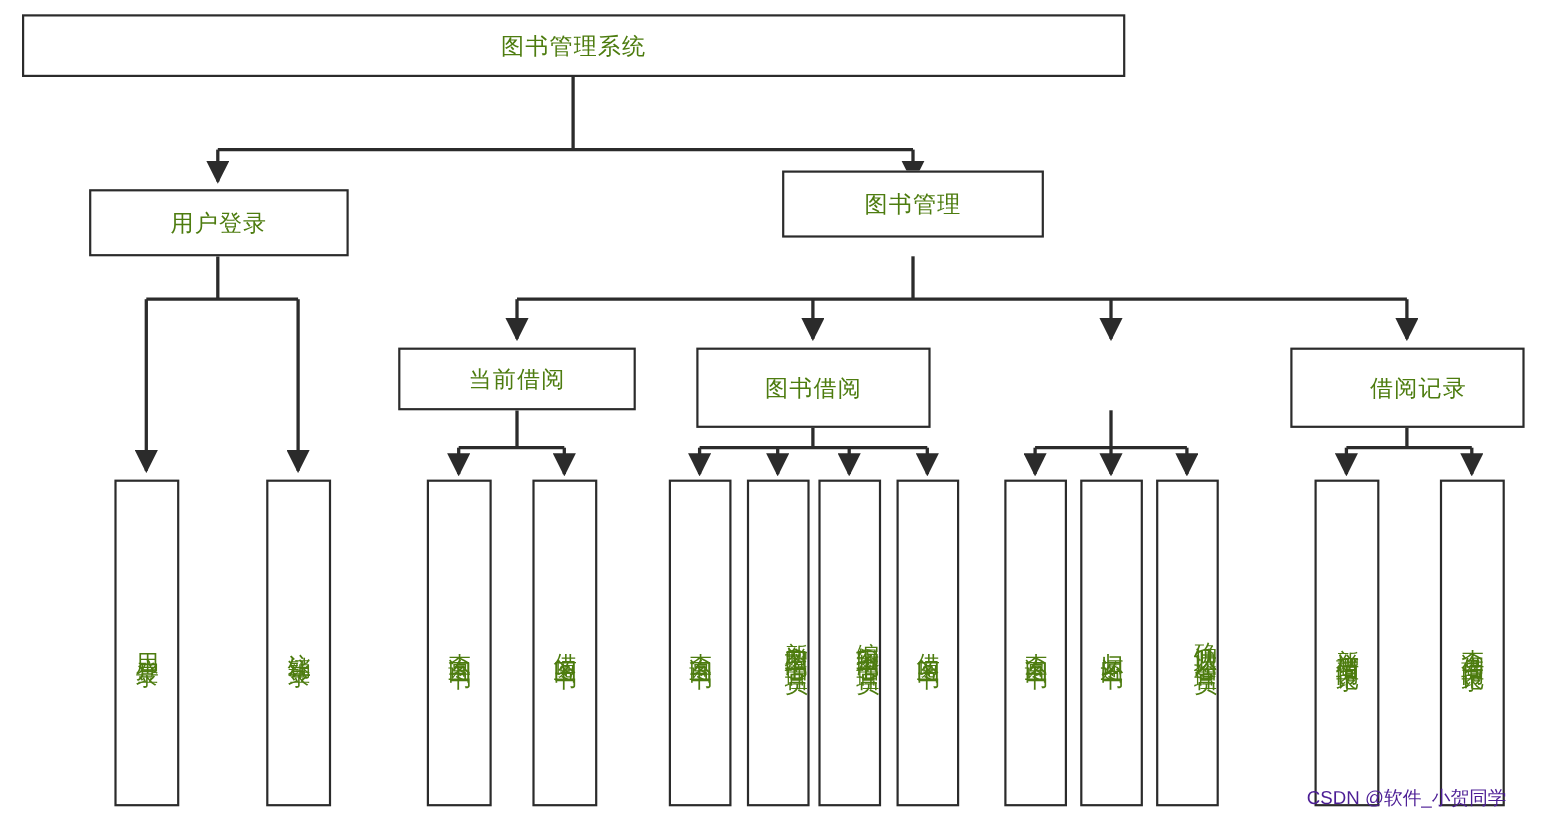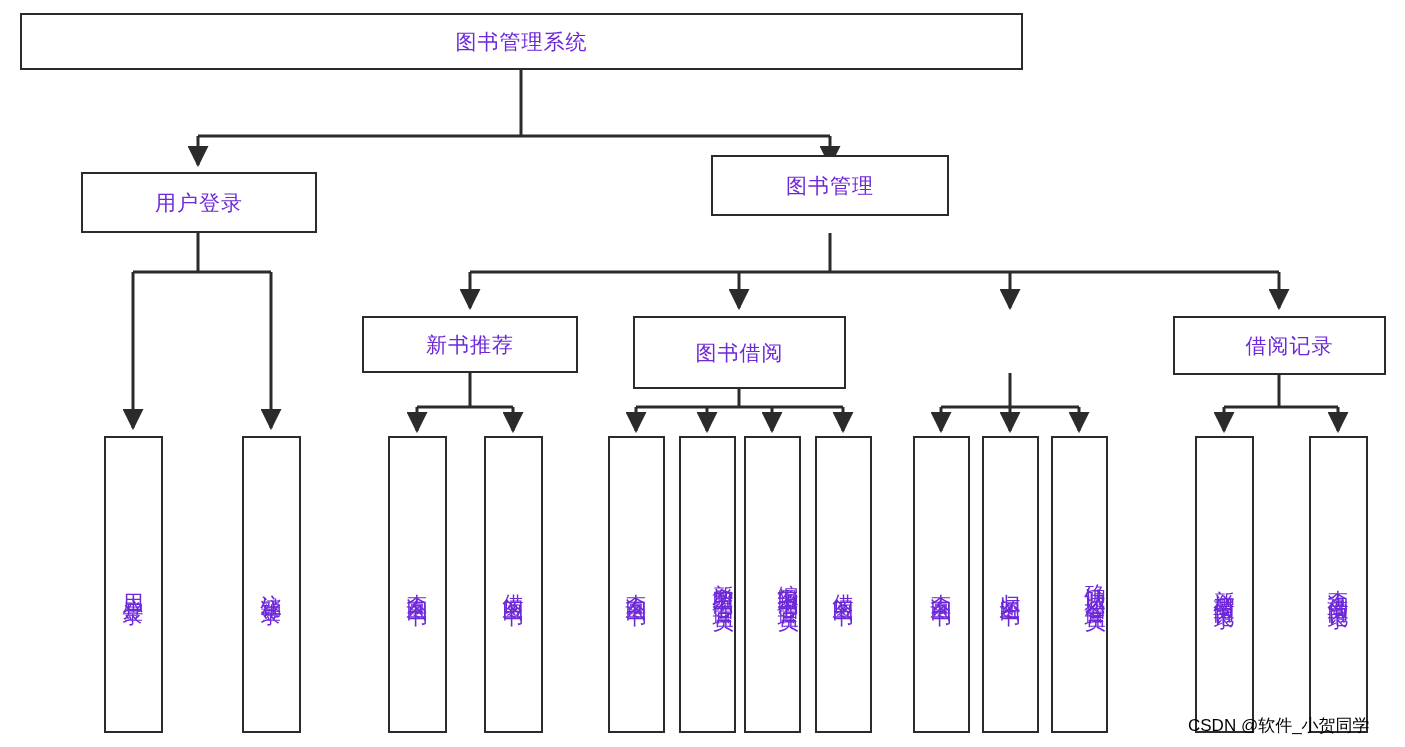--- a/index.html
+++ b/index.html
@@ -26,21 +26,21 @@
     pointer-events: none;
   }
   .node {
     position: absolute;
     box-sizing: border-box;
     background: #ffffff;
     border: 2px solid #2b2b2b;
     display: flex;
     align-items: center;
     justify-content: center;
-    color: #6d28d9;
+    color: #4d7c0f;
     z-index: 2;
     text-align: right;
   }
   .node-h {
     font-size: 21px;
     letter-spacing: 1px;
     white-space: nowrap;
   }
   .node-v {
     writing-mode: vertical-rl;
@@ -53,21 +53,21 @@
     align-items: flex-start;
   }
   .node-v.centered {
     align-items: center;
   }
   .watermark {
     position: absolute;
     left: 1188px;
     top: 714px;
     font-size: 17px;
-    color: #000000;
+    color: #4c1d95;
     white-space: nowrap;
     z-index: 5;
     font-family: "Liberation Sans", "DejaVu Sans", sans-serif;
   }
 </style>
 </head>
 <body>
 
 <div id="canvas">
 
@@ -121,26 +121,26 @@
       <path d="M 1338 407 L 1338 431" marker-end="url(#arrow)"></path>
     </g>
   </svg>
 
   <div class="node node-h" style="left:20px; top:13px; width:1003px; height:57px;">图书管理系统</div>
 
   <div class="node node-h" style="left:81px; top:172px; width:236px; height:61px;">用户登录</div>
 
   <div class="node node-h" style="left:711px; top:155px; width:238px; height:61px;">图书管理</div>
 
-  <div class="node node-h" style="left:362px; top:316px; width:216px; height:57px;">新书推荐</div>
+  <div class="node node-h" style="left:362px; top:316px; width:216px; height:57px;">当前借阅</div>
 
   <div class="node node-h" style="left:633px; top:316px; width:213px; height:73px;">图书借阅</div>
 
 
-  <div class="node node-h" style="left:1173px; top:316px; width:213px; height:59px;padding-left:20px;">借阅记录</div>
+  <div class="node node-h" style="left:1173px; top:316px; width:213px; height:73px;padding-left:20px;">借阅记录</div>
 
   <div class="node node-v centered" style="left:104px; top:436px; width:59px; height:297px;">用户登录</div>
 
   <div class="node node-v centered" style="left:242px; top:436px; width:59px; height:297px;">注销登录</div>
 
   <div class="node node-v centered" style="left:388px; top:436px; width:59px; height:297px;">查询图书</div>
 
   <div class="node node-v centered" style="left:484px; top:436px; width:59px; height:297px;">借阅图书</div>
 
   <div class="node node-v centered" style="left:608px; top:436px; width:57px; height:297px;">查询图书</div>

